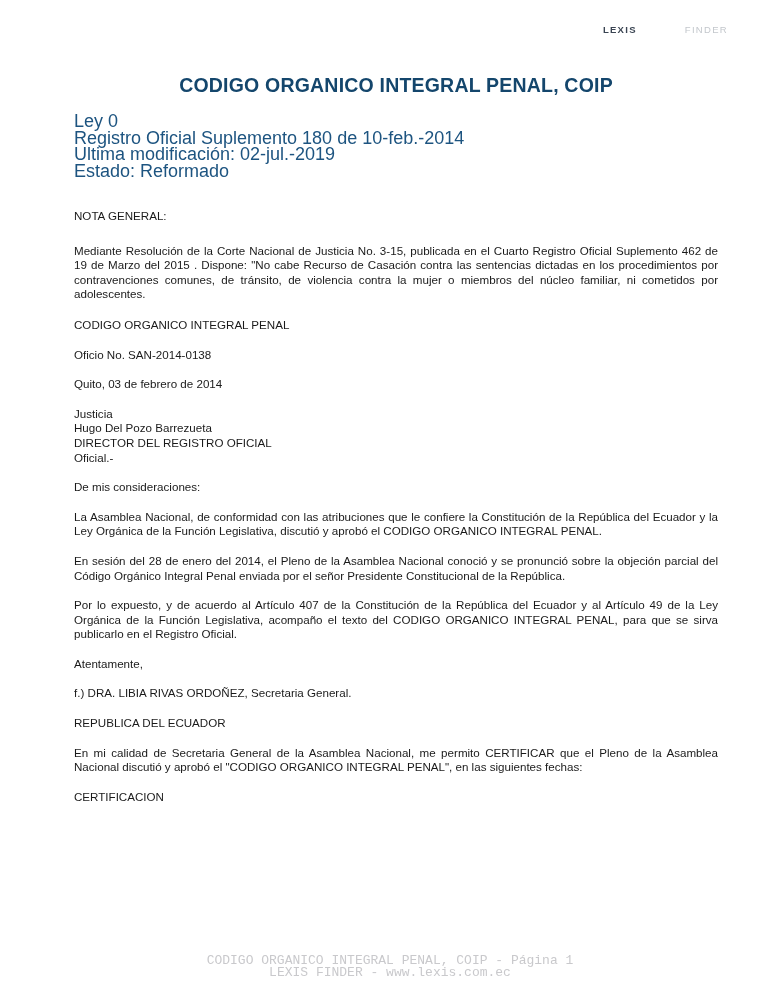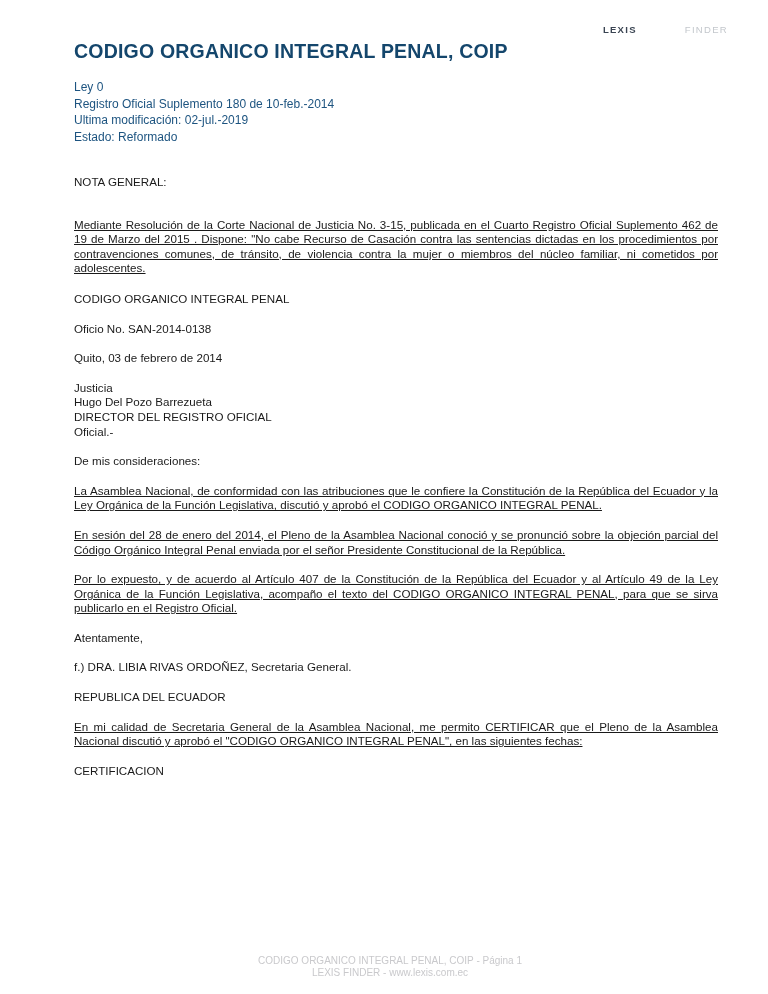--- a/index.html
+++ b/index.html
@@ -48,74 +48,75 @@
   
   .content {
     position: absolute;
     left: 74px;
     top: 0;
     width: 644px;
   }
 
   .doc-title {
     margin: 0;
-    padding-top: 40px;
+    padding-top: 74px;
+    text-align: center;
     font-size: 19.5px;
     font-weight: bold;
     color: #14466c;
     letter-spacing: 0.2px;
     line-height: 1.2;
   }
 
   .meta-block {
     margin-top: 16px;
     color: #1d5480;
-    font-size: 12px;
+    font-size: 18px;
     line-height: 16.4px;
   }
   .meta-line {
     display: block;
     white-space: nowrap;
   }
 
   .body-block {
     margin-top: 30px;
     color: #1a1a1a;
     font-size: 11.6px;
     line-height: 14.6px;
   }
 
   .p {
     margin: 0 0 15px 0;
   }
   .p.justify {
     text-align: justify;
     text-justify: inter-word;
-    text-decoration: underline;
   }
 
   .addr-line {
     display: block;
     white-space: nowrap;
   }
 
   
-  .gap-note { margin-bottom: 28px; }
+  .gap-note { margin-bottom: 20px; }
   .gap-para { margin-bottom: 16px; }
 
   
   .footer {
     position: absolute;
     left: 12px;
     right: 0;
     bottom: 14px;
     text-align: center;
     color: #c9c9cc;
-    font-size: 10px;
+    font-size: 13px;
     line-height: 12.6px;
+    font-family: Liberation Mono, monospace;
   }
   .footer-line { display: block; }
 </style>
 </head>
 <body>
 
 <div class="page">
 
   <div class="brand-header">
     <span class="brand-lexis">LEXIS</span>

